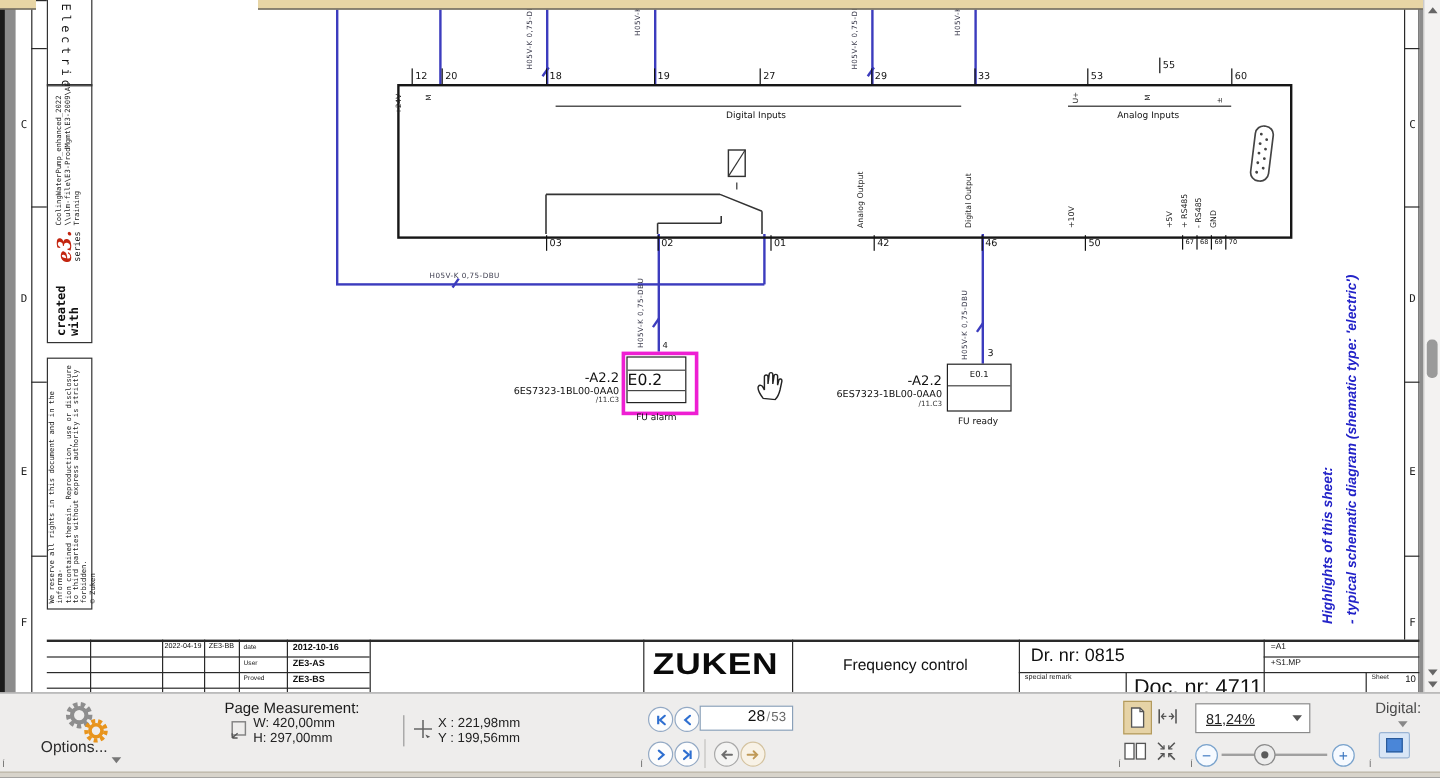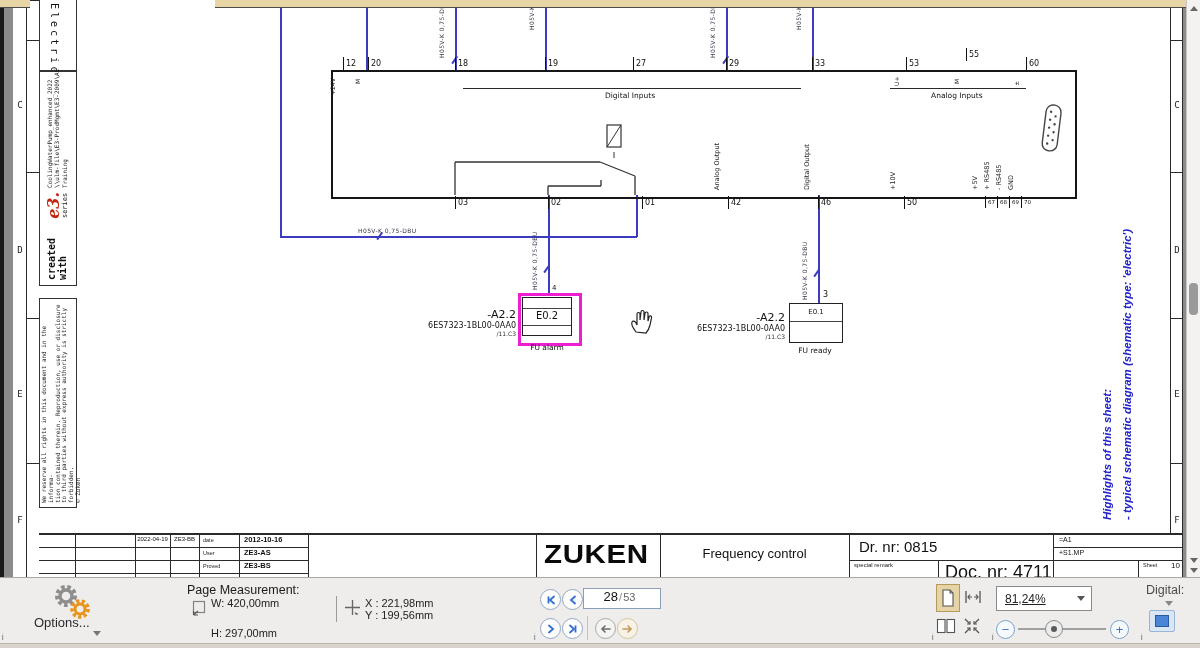--- a/index.html
+++ b/index.html
@@ -176,21 +176,21 @@
           <circle cx="15" cy="22" r="1.2" fill="#444"></circle>
         <circle cx="15" cy="30" r="1.2" fill="#444"></circle>
           <circle cx="15" cy="38" r="1.2" fill="#444"></circle>
       </g>
     </svg>
 
     <div class="abs" style="left:505px;top:293px;width:58px;height:47px;border:3px solid #ee1fd3;background:#fff;">
       <div class="abs" style="left:1px;top:1px;width:48px;height:37px;border:1px solid #222;">
         <div class="ln" style="left:0;top:10px;width:48px;height:1px;background:#444;"></div>
         <div class="ln" style="left:0;top:27px;width:48px;height:1px;background:#444;"></div>
-        <div class="abs" style="left:0;top:12px;width:48px;text-align:center;font-size:10px;font-family:'DejaVu Sans',sans-serif;">E0.2</div>
+        <div class="abs" style="left:0;top:12px;width:48px;font-size:13px;font-family:'DejaVu Sans',sans-serif;">E0.2</div>
       </div>
     </div>
     <div class="abs" style="left:539px;top:284px;font-size:7px;font-family:'DejaVu Sans',sans-serif;">4</div>
     <div class="modlab" style="left:380px;top:308px;width:123px;">
       <div style="font-size:11px;">-A2.2</div>
       <div style="font-size:8px;">6ES7323-1BL00-0AA0</div>
       <div style="font-size:6px;color:#333;">/11.C3</div>
     </div>
     <div class="abs" style="left:505px;top:343px;width:58px;text-align:center;font-size:7.5px;font-family:'DejaVu Sans',sans-serif;">FU alarm</div>
 
@@ -285,41 +285,41 @@
     </svg>
     <div class="abs" style="left:34px;top:37px;font-size:13px;color:#2b2b2b;">Options...</div>
     <div class="abs chev" style="left:93px;top:53px;"></div>
 
     <div class="abs" style="left:187px;top:5px;font-size:12.5px;color:#1a1a1a;">Page Measurement:</div>
     <svg class="abs" style="left:190px;top:20px;" width="17" height="19" viewBox="0 0 17 19">
       <rect x="3.5" y="3.5" width="11" height="11" fill="none" stroke="#828282" stroke-width="1.2"></rect>
       <path d="M3.5 17 L8 13 M3.5 17 l0 -4 M3.5 17 l4.5 0" stroke="#555" stroke-width="1.1" fill="none"></path>
     </svg>
     <div class="abs" style="left:211px;top:19px;font-size:11px;color:#222;">W: 420,00mm</div>
-    <div class="abs" style="left:211px;top:49px;font-size:11px;color:#222;text-align:right;">H: 297,00mm</div>
+    <div class="abs" style="left:211px;top:31px;font-size:11px;color:#222;text-align:right;">H: 297,00mm</div>
     <div class="abs" style="left:336px;top:18px;width:1px;height:26px;background:#9a9a9a;"></div>
     <svg class="abs" style="left:344px;top:21px;" width="17" height="17" viewBox="0 0 17 17">
       <path d="M8.5 1 V16 M1 8.5 H16" stroke="#666" stroke-width="1.3"></path>
       <path d="M10.5 13 l4 2 -2.5 1 z" fill="#555"></path>
     </svg>
     <div class="abs" style="left:365px;top:19px;font-size:11px;color:#222;">X : 221,98mm</div>
     <div class="abs" style="left:365px;top:31px;font-size:11px;color:#222;">Y : 199,56mm</div>
 
     <div class="navbtn" style="left:540px;top:11px;">
       <svg width="12" height="12" viewBox="0 0 12 12">
           <path d="M3.5 2.5 v7" stroke="#2f6fd0" stroke-width="1.8"></path>
           <path d="M9 2.5 L5 6 L9 9.5" fill="none" stroke="#2f6fd0" stroke-width="1.8" stroke-linecap="round"></path>
         </svg>
     </div>
     <div class="navbtn" style="left:562px;top:11px;">
       <svg width="12" height="12" viewBox="0 0 12 12">
           <path d="M8 2.5 L4 6 L8 9.5" fill="none" stroke="#2f6fd0" stroke-width="1.8" stroke-linecap="round"></path>
         </svg>
     </div>
-    <div class="abs" style="left:583px;top:10px;width:78px;height:21px;background:#fff;border:1px solid #8aa0b8;display:flex;align-items:baseline;justify-content:center;padding-right:5px;box-sizing:border-box;">
+    <div class="abs" style="left:583px;top:10px;width:78px;height:21px;background:#fff;border:1px solid #8aa0b8;display:flex;align-items:baseline;justify-content:flex-end;padding-right:5px;box-sizing:border-box;">
       <span style="font-size:13px;color:#111;">28</span>
       <span style="font-size:11px;color:#888;margin:0 1px;">/</span>
       <span style="font-size:11px;color:#666;">53</span>
     </div>
     <div class="navbtn" style="left:540px;top:40px;">
       <svg width="12" height="12" viewBox="0 0 12 12">
           <path d="M4 2.5 L8 6 L4 9.5" fill="none" stroke="#2f6fd0" stroke-width="1.8" stroke-linecap="round"></path>
         </svg>
     </div>
     <div class="navbtn" style="left:562px;top:40px;">

